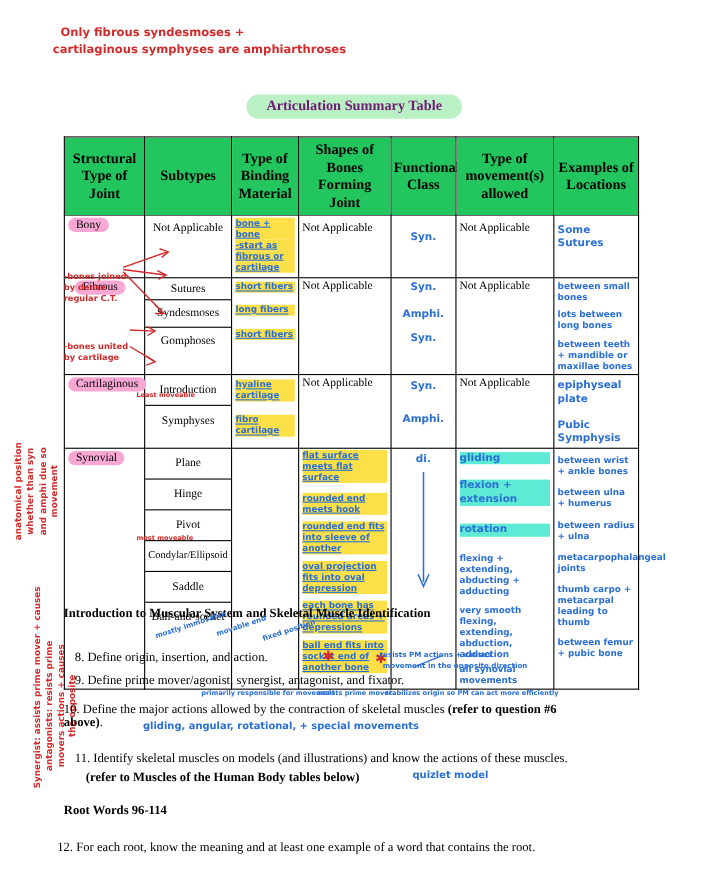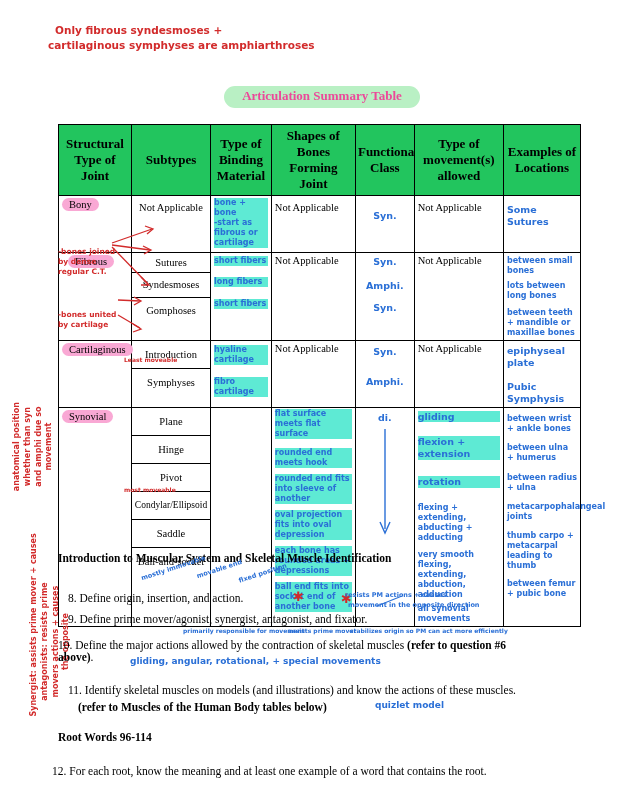--- a/index.html
+++ b/index.html
@@ -33,21 +33,21 @@
     border-radius:11px;
   }
   .title-text{
     position:absolute;
     left:224px;top:88px;
     width:196px;
     text-align:center;
     font-family:"Liberation Serif", serif;
     font-weight:bold;
     font-size:13px;
-    color:#ec4899;
+    color:#701a75;
   }
 
   
   table.summary{
     position:absolute;
     left:58px;top:124px;
     border-collapse:collapse;
     table-layout:fixed;
     width:523px;
   }
@@ -95,21 +95,21 @@
   
   .bhw{
     font-family:"DejaVu Sans", sans-serif;
     color:#2a6fd6;
     font-weight:600;
     font-size:8px;
     line-height:1.25;
     display:block;
   }
   .bhw.big{font-size:9.5px;}
-  .hl-blue{background:#5eead4;}
+  .hl-blue{background:#fde047;text-decoration:underline;}
   .hl-y{background:#5eead4;}
 
   
   .body-text{
     position:absolute;
     font-family:"Liberation Serif", serif;
     font-size:11.5px;
     color:#000;
   }
   .bold{font-weight:bold;}

